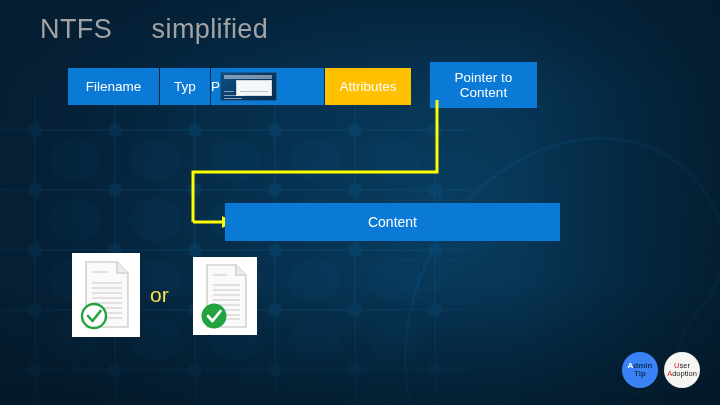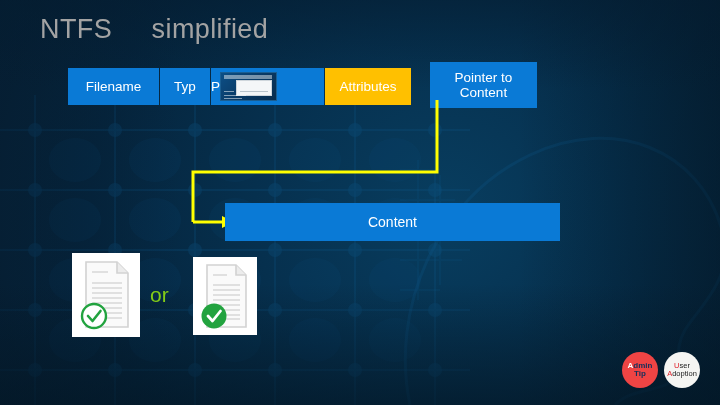--- a/index.html
+++ b/index.html
@@ -156,37 +156,37 @@
     position: absolute;
     background: #ffffff;
   }
   .doc-card-1 { left: 72px; top: 253px; width: 68px; height: 84px; }
   .doc-card-2 { left: 193px; top: 257px; width: 64px; height: 78px; }
 
   .or-text {
     position: absolute;
     left: 150px; top: 283px;
     font-size: 21px;
-    color: #84cc16;
+    color: #fde047;
   }
 
   
   .logo {
     position: absolute;
     border-radius: 50%;
     display: flex;
     flex-direction: column;
     align-items: center;
     justify-content: center;
     line-height: 1.05;
   }
   .logo-admin {
     left: 622px; top: 352px;
     width: 36px; height: 36px;
-    background: #ef4444;
+    background: #3b82f6;
   }
   .logo-admin .l1, .logo-admin .l2 {
     font-size: 8px;
     color: #11315c;
     font-weight: bold;
   }
   .logo-admin .l1 .cap { color: #ffffff; }
   .logo-user {
     left: 664px; top: 352px;
     width: 36px; height: 36px;

